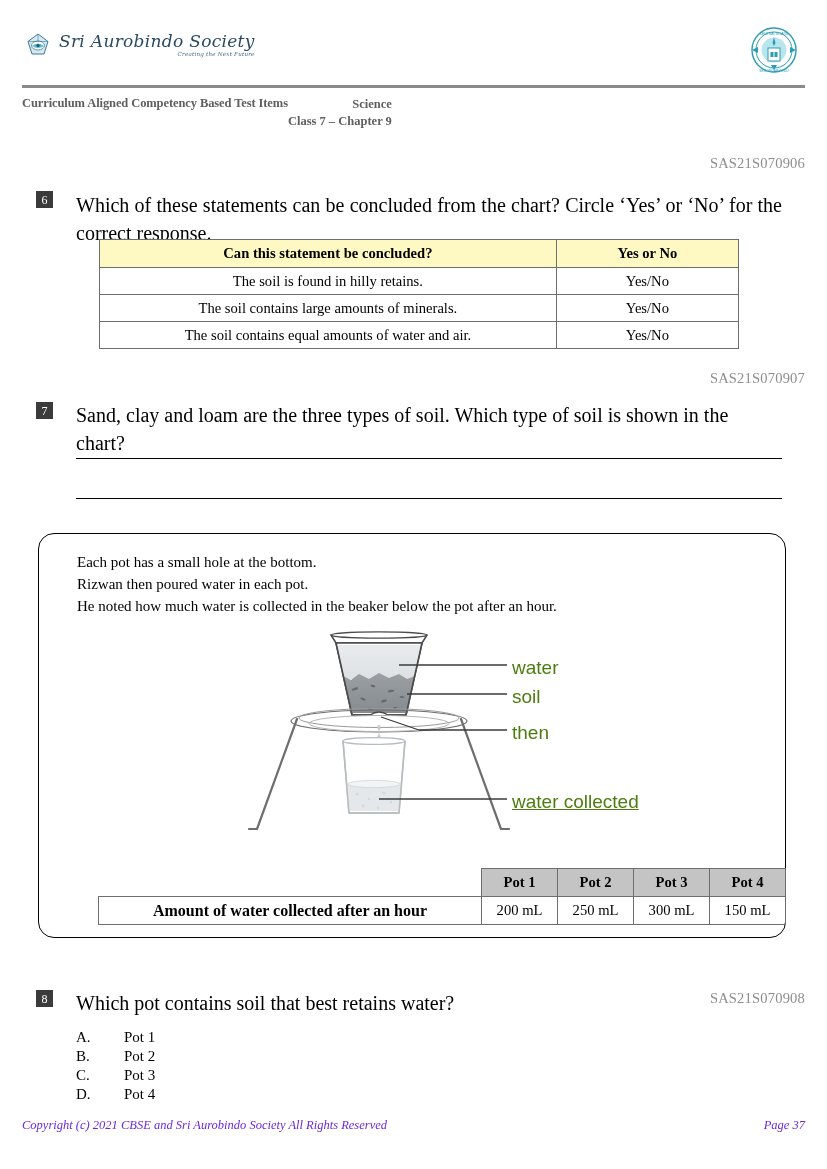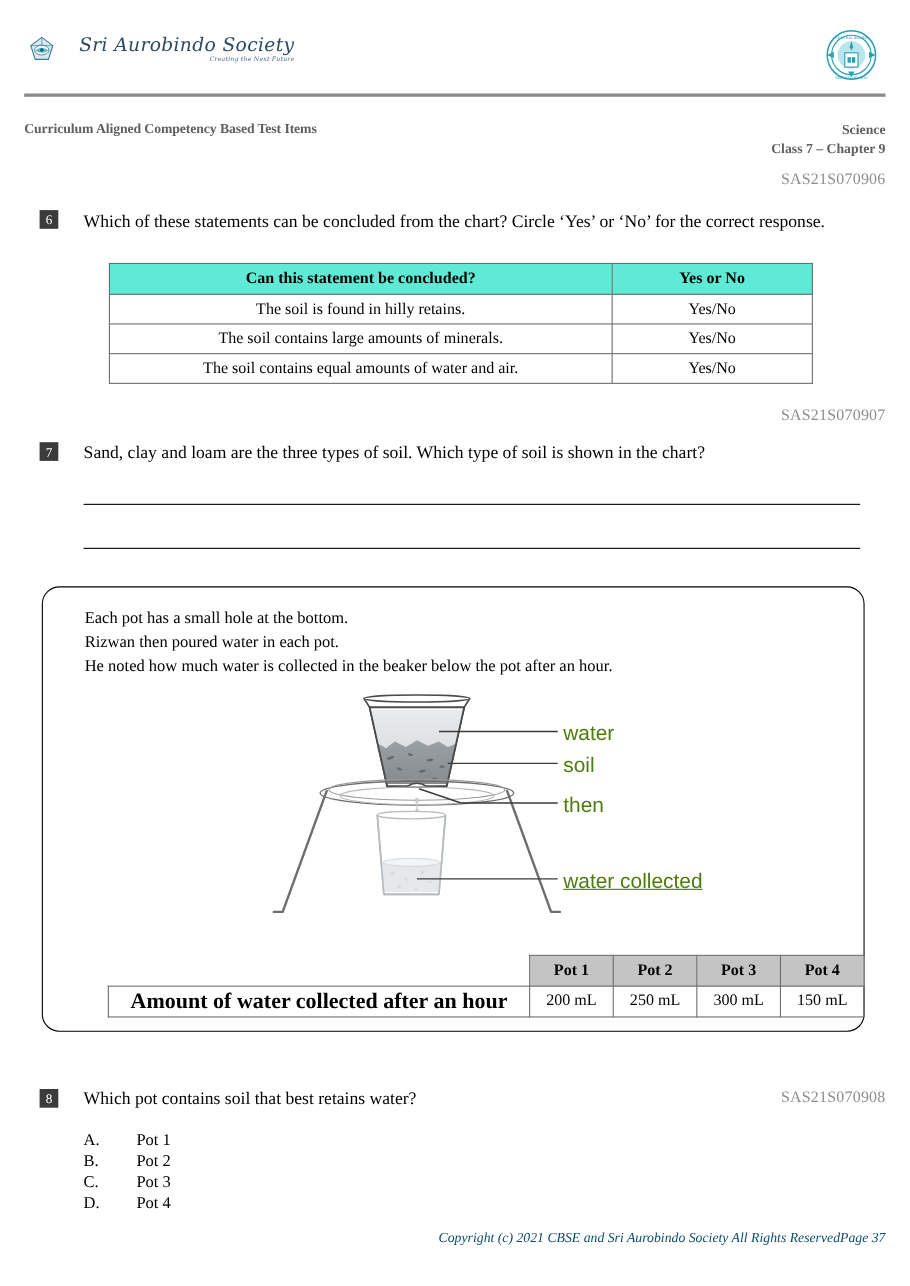--- a/index.html
+++ b/index.html
@@ -25,21 +25,21 @@
     position: absolute;
     left: 0; top: 0;
     width: 827px;
     height: 90px;
   }
   .logo-left {
     position: absolute;
     left: 25px; top: 32px;
     display: flex;
     align-items: center;
-    gap: 21px;
+    gap: 8px;
   }
   .logo-emblem {
     width: 26px; height: 26px;
     flex: 0 0 auto;
   }
   .logo-wordmark {
     display: flex;
     flex-direction: column;
     line-height: 1;
   }
@@ -70,42 +70,40 @@
   .header-rule {
     position: absolute;
     left: 22px; top: 85px;
     width: 783px;
     height: 2.5px;
     background: #8a8a8a;
   }
 
   .header-band {
     position: absolute;
-    left: 22px; top: 110px;
+    left: 22px; top: 96px;
     width: 783px;
     display: flex;
-    justify-content: space-between;
+    justify-content: flex-start;
     align-items: flex-start;
-    gap: 18px;
   }
   .header-left-text {
     font-family: "Liberation Serif", serif;
     font-weight: bold;
     font-size: 12.5px;
     color: #5f5f5f;
     letter-spacing: -0.1px;
   }
   .header-right-text {
     text-align: right;
     font-family: "Liberation Serif", serif;
     font-weight: bold;
     font-size: 12.5px;
     color: #5f5f5f;
     line-height: 1.35;
-    margin-left: 44px;
   }
 
   
   .item-code {
     position: absolute;
     right: 22px;
     font-family: "Liberation Serif", serif;
     font-size: 14.5px;
     color: #8d8d8d;
     letter-spacing: 0.2px;
@@ -120,21 +118,21 @@
     font-family: "Liberation Serif", serif;
     font-size: 12px;
     display: flex;
     align-items: center;
     justify-content: center;
     line-height: 1;
   }
   .qtext {
     position: absolute;
     font-family: "Liberation Serif", serif;
-    font-size: 16px;
+    font-size: 20px;
     color: #000;
     line-height: 1.42;
   }
   .qtext.justify { text-align: justify; }
 
   
   .tbl6 {
     position: absolute;
     left: 99px; top: 239px;
     width: 640px;
@@ -143,21 +141,21 @@
   }
   .tbl6 th, .tbl6 td {
     border: 1px solid #6e6e6e;
     text-align: center;
     font-size: 14.6px;
     padding: 0;
     height: 26px;
     vertical-align: middle;
   }
   .tbl6 thead th {
-    background: #5eead4;
+    background: #fef9c3;
     font-weight: bold;
     height: 27px;
   }
   .tbl6 .col-stmt { width: 458px; }
   .tbl6 .col-yn   { width: 182px; }
 
   
   .ansline {
     position: absolute;
     left: 76px;
@@ -219,46 +217,46 @@
     background: transparent;
     width: 374px;
   }
   .tblpot thead th.potcol {
     background: #c4c4c4;
     font-weight: bold;
     width: 67px;
   }
   .tblpot td.rowlabel {
     font-weight: bold;
-    font-size: 20px;
+    font-size: 16px;
     width: 374px;
   }
   .tblpot td.val { width: 67px; }
 
   
   .opt-row {
     position: absolute;
     font-family: "Liberation Serif", serif;
     font-size: 15px;
     color: #000;
     display: flex;
   }
   .opt-letter { width: 48px; }
 
   
   .footer {
     position: absolute;
     left: 22px; top: 1118px;
     width: 783px;
     display: flex;
-    justify-content: flex-end;
+    justify-content: space-between;
     font-family: "Liberation Serif", serif;
     font-style: italic;
     font-size: 12.5px;
-    color: #0c4a6e;
+    color: #6d28d9;
   }
 </style>
 </head>
 <body>
 
 <div class="page">
 
   <div class="header">
 
     <div class="logo-left">

